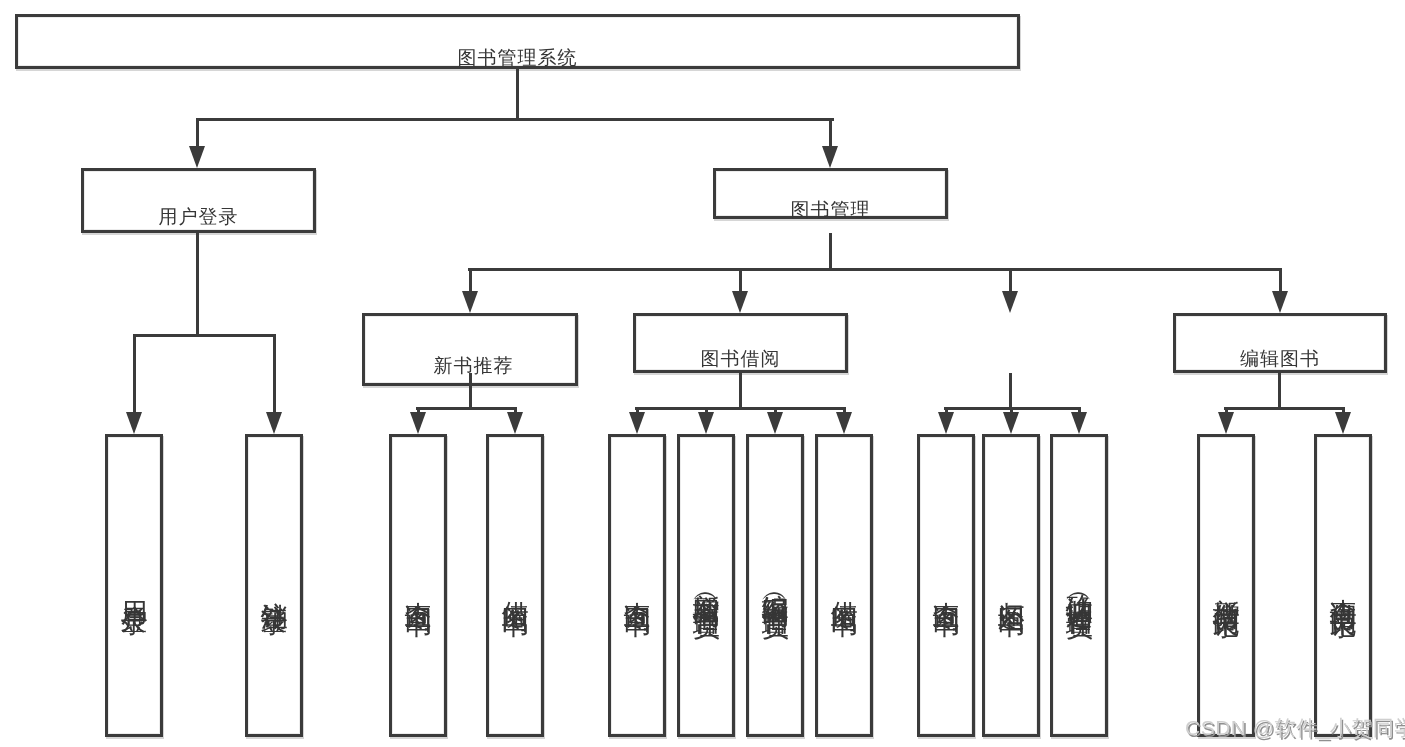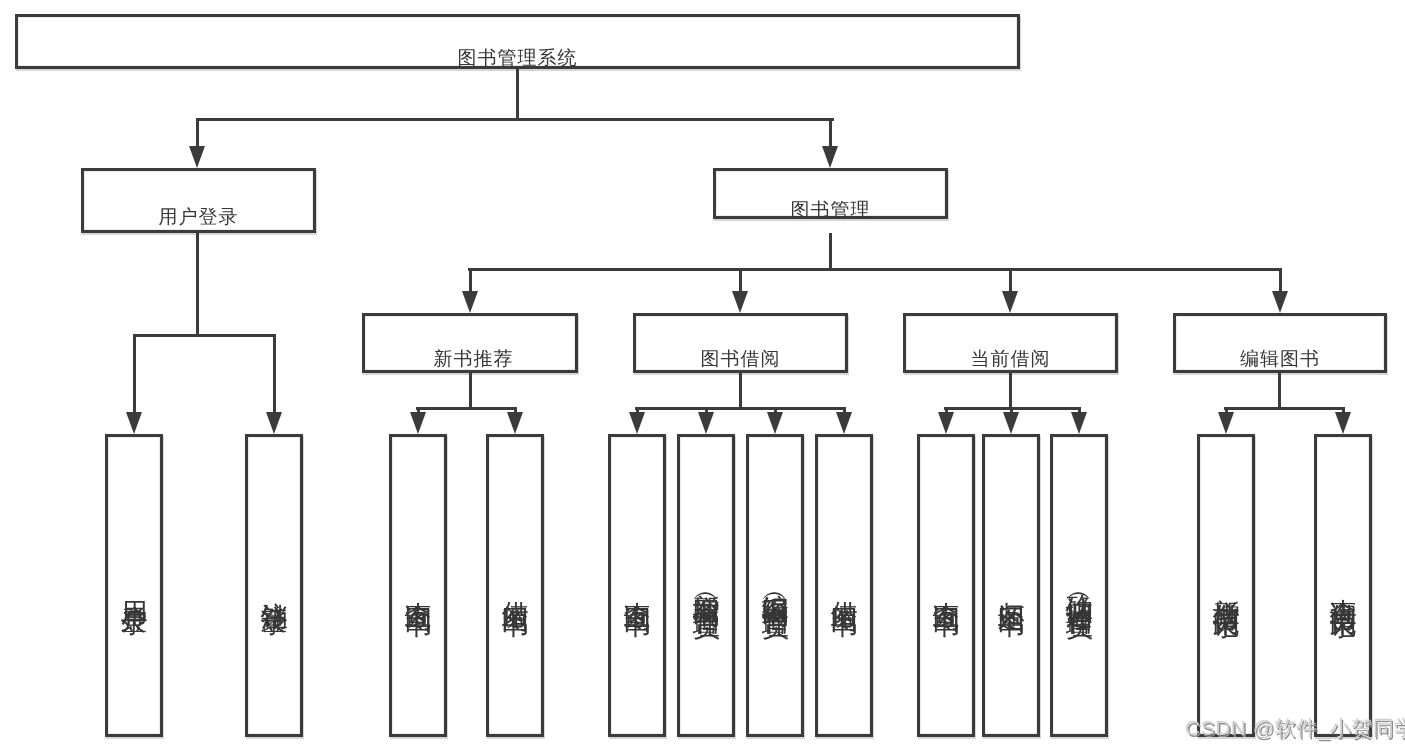--- a/index.html
+++ b/index.html
@@ -81,28 +81,25 @@
   <div class="hline" style="left:468px;top:268px;width:814px;"></div>
   <div class="vline" style="left:469px;top:268px;height:25px;"></div>
   <div class="vline" style="left:739px;top:268px;height:25px;"></div>
   <div class="vline" style="left:1009px;top:268px;height:25px;"></div>
   <div class="vline" style="left:1279px;top:268px;height:25px;"></div>
   <div class="ah" style="left:462px;top:291px;"></div>
   <div class="ah" style="left:732px;top:291px;"></div>
   <div class="ah" style="left:1002px;top:291px;"></div>
   <div class="ah" style="left:1272px;top:291px;"></div>
 
-  <div class="box" style="left:362px;top:313px;width:216px;height:60px;padding-left:7px;">
+  <div class="box" style="left:362px;top:313px;width:216px;height:73px;padding-left:7px;">
     <span class="hlabel">新书推荐</span>
   </div>
   <div class="box" style="left:633px;top:313px;width:215px;height:60px;font-family:Liberation Mono, monospace;">
     <span class="hlabel">图书借阅</span>
-  </div>
-  <div class="box" style="left:903px;top:313px;width:215px;height:60px;">
-    <span class="hlabel">当前借阅</span>
   </div>
   <div class="box" style="left:1173px;top:313px;width:214px;height:60px;">
     <span class="hlabel">编辑图书</span>
   </div>
 
   <div class="vline" style="left:469px;top:373px;height:36px;"></div>
   <div class="vline" style="left:739px;top:373px;height:36px;"></div>
   <div class="vline" style="left:1009px;top:373px;height:36px;"></div>
   <div class="vline" style="left:1278px;top:373px;height:36px;"></div>
 

